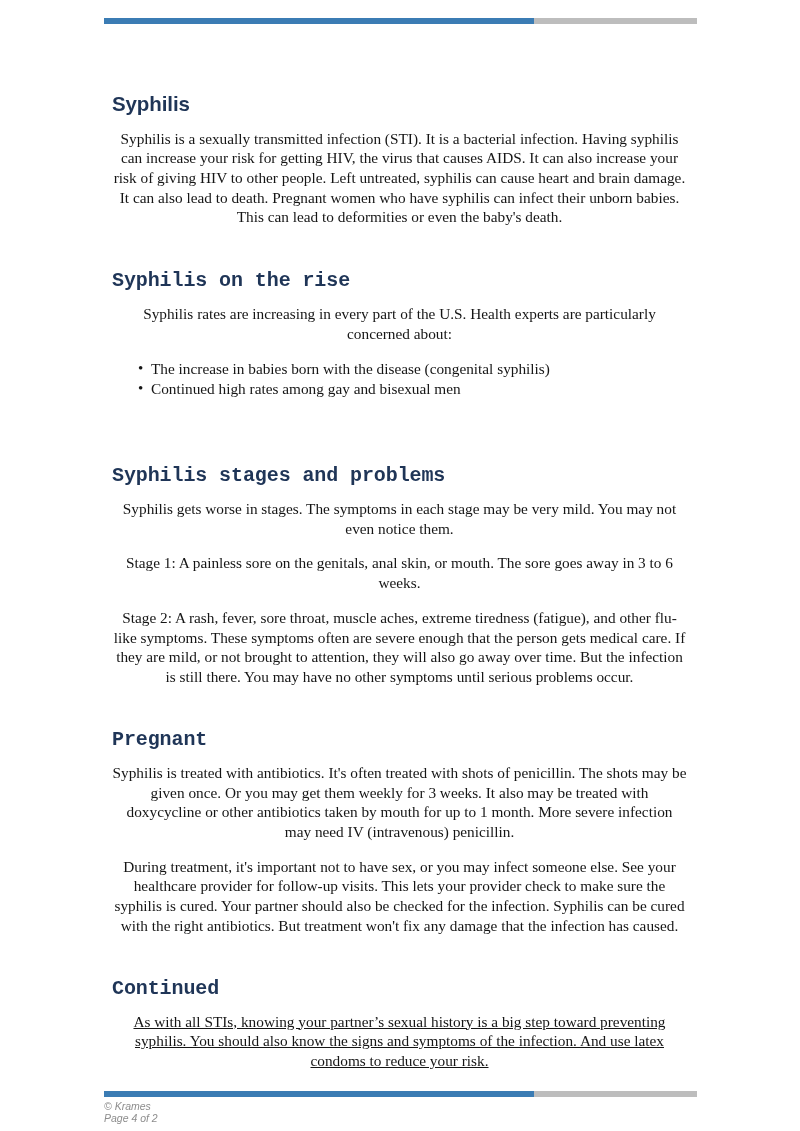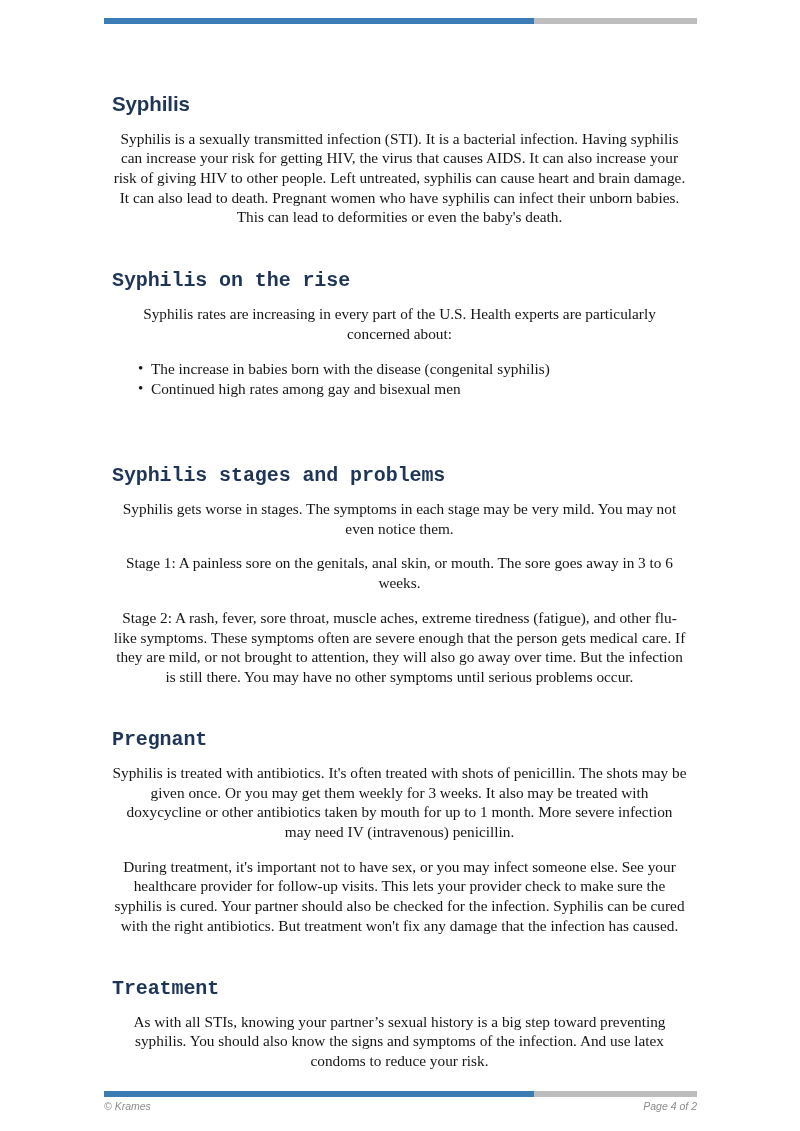--- a/index.html
+++ b/index.html
@@ -74,21 +74,21 @@
     line-height: 1.2;
   }
 
   p.body {
     font-size: 15.3px;
     line-height: 1.29;
     margin: 0 0 15px 0;
     text-align: center;
     color: #151515;
   }
-  p.body:last-child { margin-bottom: 0; }
+  p.body:last-child { margin-bottom: 0; text-decoration: underline; }
 
   p.body b, p.body strong {
     font-weight: normal;
   }
 
   ul.bullets {
     margin: 0;
     padding: 0 0 0 39px;
     list-style: none;
   }
@@ -117,20 +117,21 @@
     left: 104px;
     top: 1100px;
     width: 593px;
     display: flex;
     justify-content: space-between;
     align-items: baseline;
     font-family: "Liberation Sans", "DejaVu Sans", sans-serif;
     font-style: italic;
     font-size: 10.5px;
     color: #8d8d8d;
+    flex-direction: column;
   }
   .footer .left { text-align: left; }
   .footer .right { text-align: right; }
 </style>
 </head>
 <body>
 
 <div class="page">
 
   <div class="rule" id="top-rule">
@@ -164,21 +165,21 @@
 
 
     <div class="gap-heading"></div>
 
     <h2 class="section-title" style="color: rgb(31, 53, 87);">Pregnant</h2>
     <p class="body">Syphilis is treated with antibiotics. It's often treated with shots of penicillin. The shots may be given once. Or you may get them weekly for 3 weeks. It also may be treated with doxycycline or other antibiotics taken by mouth for up to 1 month. More severe infection may need IV (intravenous) penicillin.</p>
     <p class="body">During treatment, it's important not to have sex, or you may infect someone else. See your healthcare provider for follow-up visits. This lets your provider check to make sure the syphilis is cured. Your partner should also be checked for the infection. Syphilis can be cured with the right antibiotics. But treatment won't fix any damage that the infection has caused.</p>
 
     <div class="gap-heading"></div>
 
-    <h2 class="section-title" style="color: rgb(31, 53, 87);">Treatment</h2>
+    <h2 class="section-title" style="color: rgb(31, 53, 87);">Continued</h2>
     <p class="body">As with all STIs, knowing your partner’s sexual history is a big step toward preventing syphilis. You should also know the signs and symptoms of the infection. And use latex condoms to reduce your risk.</p>
 
   </div>
 
   <div class="rule" id="bottom-rule">
     <div class="seg-blue" style="width: 72.5%; background: rgb(59, 124, 180);"></div>
     <div class="seg-grey" style="background: rgb(189, 189, 189);"></div>
   </div>
 
   <div class="footer">

